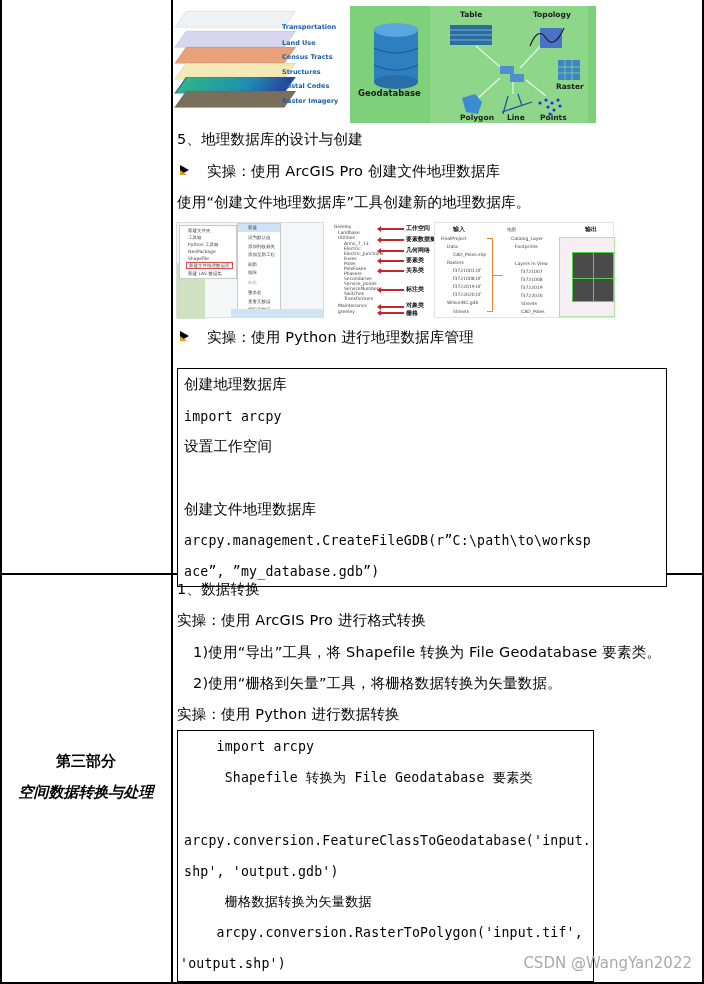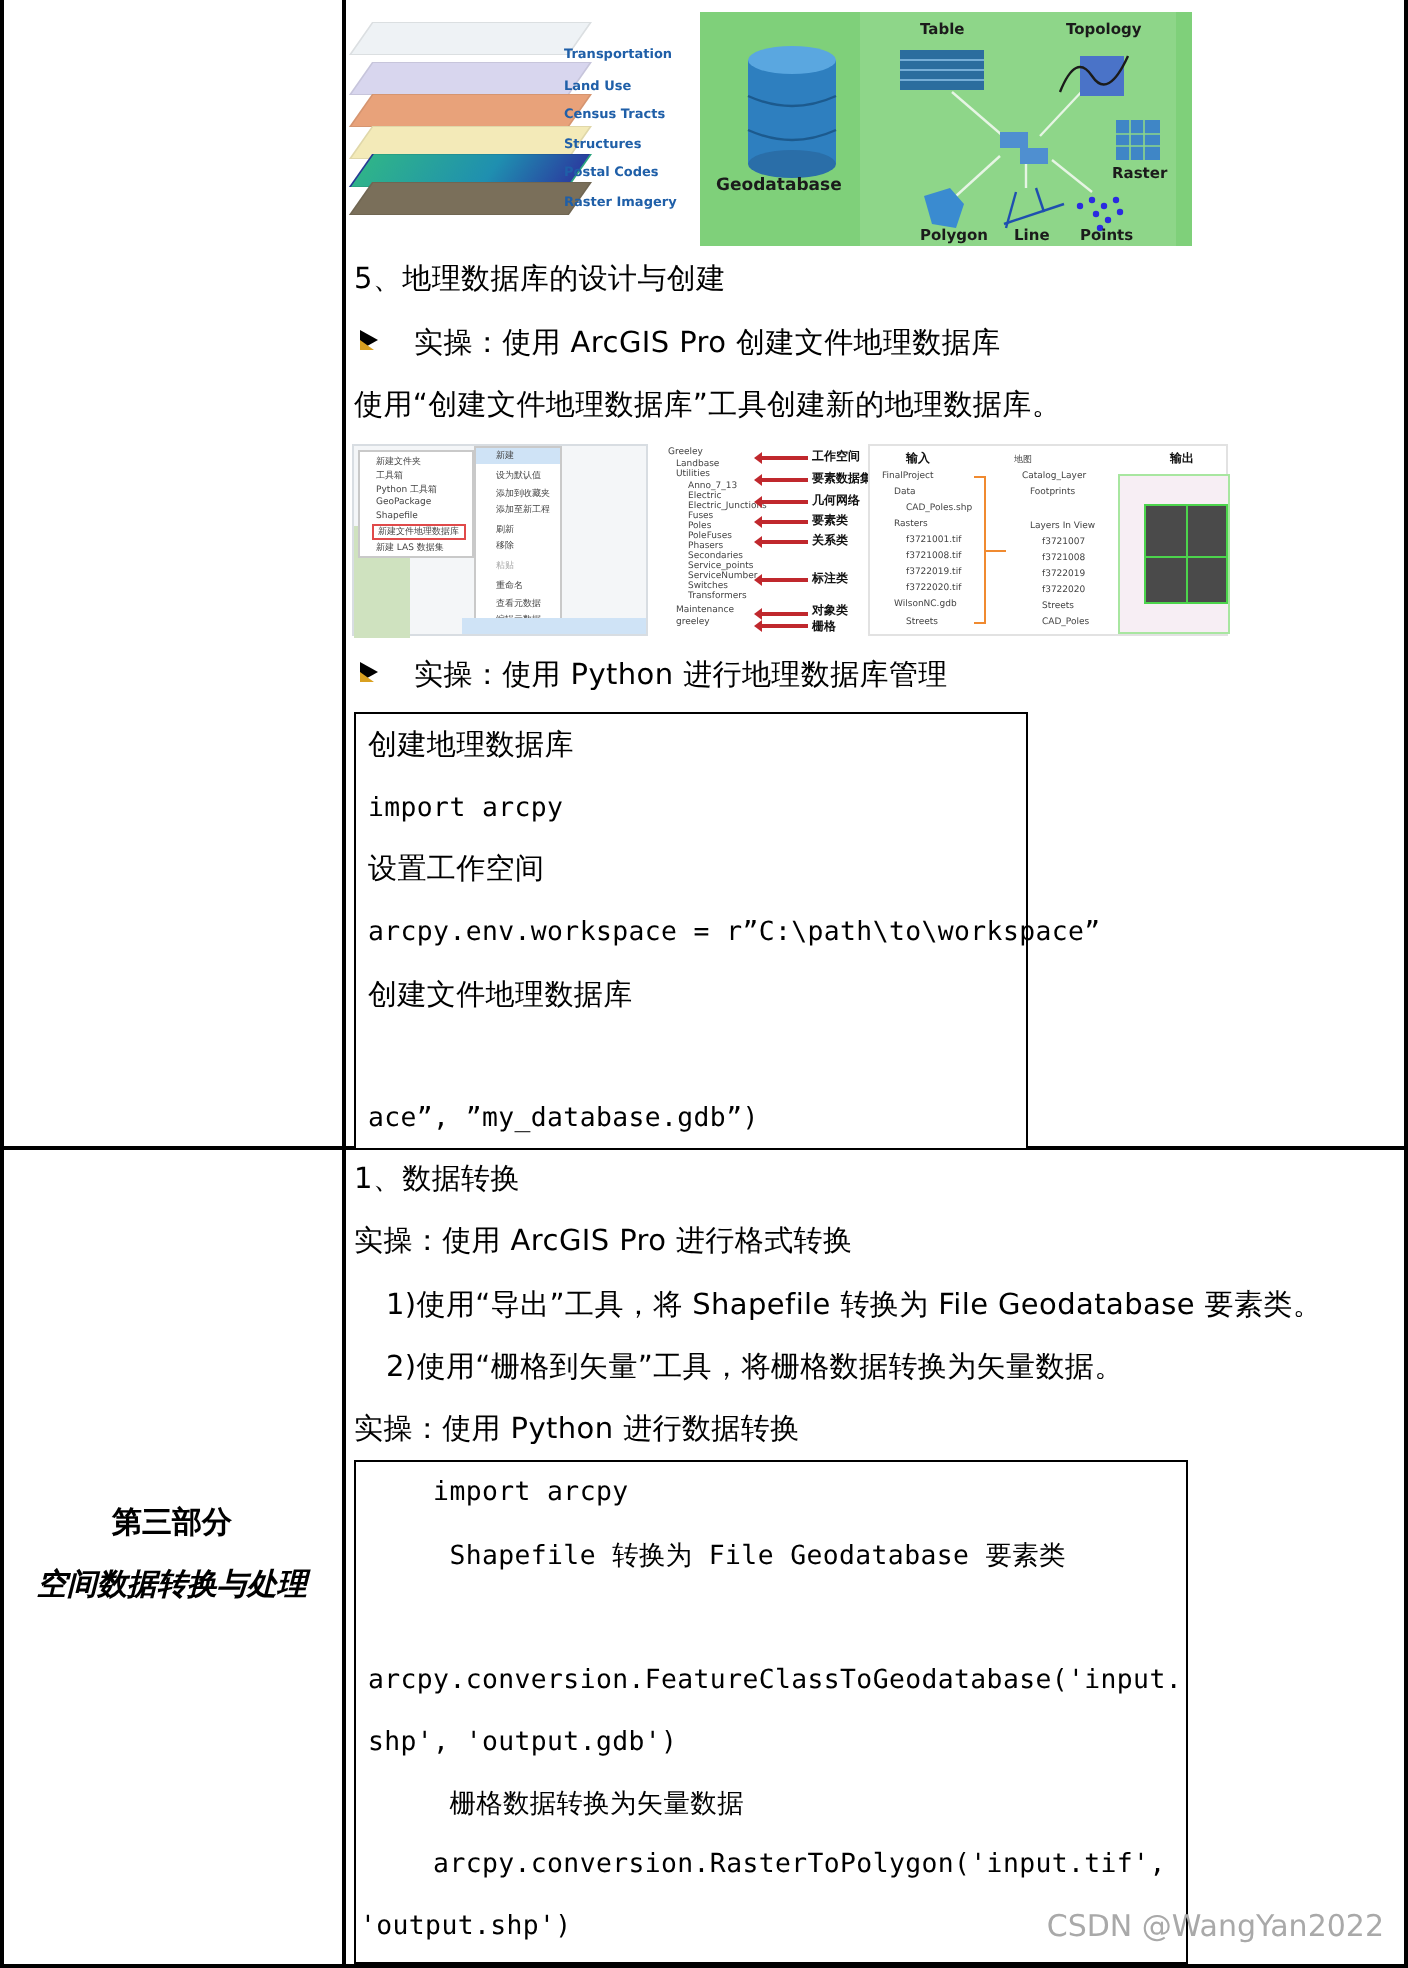--- a/index.html
+++ b/index.html
@@ -223,26 +223,26 @@
         <div style="position:absolute;left:0;top:25px;width:40px;height:1px;background:#4cd44c;"></div>
       </div>
     </div>
   </div>
 </div>
 
 <div class="line-text" style="left:180px;top:328px;">
   <span class="bullet"></span><span>实操：使用 Python 进行地理数据库管理</span>
 </div>
 
-<div class="code-box" style="left:177px;top:356px;width:337px;height:219px;">
+<div class="code-box" style="left:177px;top:368px;width:490px;height:219px;">
   <div class="line-text" style="left:6px;top:6px;"> 创建地理数据库</div>
   <div class="line-text mono" style="left:6px;top:40px;">import arcpy</div>
   <div class="line-text" style="left:6px;top:68px;"> 设置工作空间</div>
-  <div class="line-text mono" style="left:6px;top:102px;">arcpy.env.workspace = r”C:\path\to\workspace”</div>
   <div class="line-text" style="left:6px;top:131px;"> 创建文件地理数据库</div>
+  <div class="line-text mono" style="left:6px;top:164px;">arcpy.management.CreateFileGDB(r”C:\path\to\worksp</div>
   <div class="line-text mono" style="left:6px;top:195px;text-align:center;">ace”, ”my_database.gdb”)</div>
 </div>
 
 <div class="section-label" style="top:752px;">第三部分</div>
 <div class="section-label" style="top:783px;font-style:italic;">空间数据转换与处理</div>
 
 <div class="line-text" style="left:177px;top:580px;">1、数据转换</div>
 <div class="line-text" style="left:177px;top:611px;">实操：使用 ArcGIS Pro 进行格式转换</div>
 <div class="line-text" style="left:193px;top:643px;">1)使用“导出”工具，将 Shapefile 转换为 File Geodatabase 要素类。</div>
 <div class="line-text" style="left:193px;top:674px;">2)使用“栅格到矢量”工具，将栅格数据转换为矢量数据。</div>

